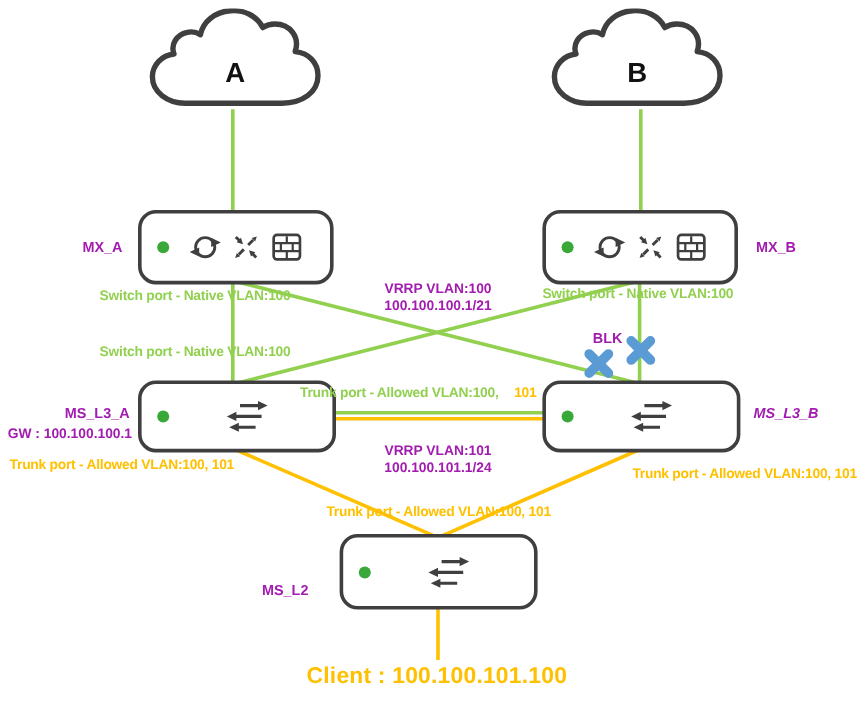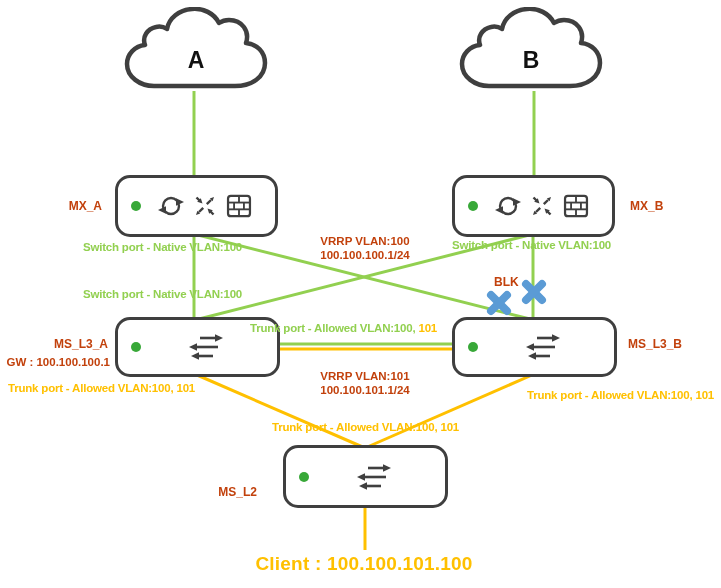--- a/index.html
+++ b/index.html
@@ -25,21 +25,21 @@
     display:flex; align-items:center; z-index:2;
   }
   .dot {
     position:absolute; left:13px; top:50%; transform:translateY(-50%);
     width:10px; height:10px; border-radius:50%; background:var(--dot,#38a838);
   }
   .icons { flex:1; display:flex; justify-content:center; align-items:center; gap:9px; padding-left:16px; }
   .icons svg .st { stroke:var(--dark,#3f3f3f); fill:none; }
   .icons svg .fl { fill:var(--dark,#3f3f3f); stroke:none; }
 
-  .lbl { position:absolute; z-index:3; font-size:12px; font-weight:bold; color:#c2410c; white-space:nowrap; }
+  .lbl { position:absolute; z-index:3; font-size:12px; font-weight:bold; color:#a21caf; white-space:nowrap; }
   .ann { position:absolute; z-index:3; font-size:11.5px; font-weight:bold; letter-spacing:-0.2px; white-space:nowrap; }
   .green-t { color:var(--green,#92d050); }
   .orange-t { color:var(--orange,#ffc000); }
   .center { text-align:center; }
   .right { text-align:right; }
   .vrrp { line-height:14px; font-size:11.5px; }
   .client-t { font-size:19px; font-weight:bold; letter-spacing:0.2px; }
 </style>
 </head>
 <body>
@@ -186,40 +186,40 @@
         <polygon class="fl" points="4,23 12,19.2 12,26.8"></polygon>
         <line class="st" x1="11" y1="23" x2="26" y2="23" stroke-width="2.6"></line>
       </svg>
     </div>
   </div>
 
   <div class="lbl right" style="left:30px; top:199px; width:72px;">MX_A</div>
   <div class="lbl" style="left:630px; top:199px;">MX_B</div>
   <div class="lbl right" style="left:30px; top:337px; width:78px;">MS_L3_A</div>
   <div class="lbl right" style="left:0px; top:356px; width:110px; font-size:11.5px;">GW : 100.100.100.1</div>
-  <div class="lbl" style="left:628px; top:337px;">MS_L3_B</div>
+  <div class="lbl" style="left:628px; top:337px;font-style:italic;">MS_L3_B</div>
   <div class="lbl right" style="left:195px; top:469px; width:62px;margin-top:16px;">MS_L2</div>
 
   <div class="ann green-t" style="left:83px; top:241px;">Switch port - Native VLAN:100</div>
   <div class="ann green-t" style="left:83px; top:288px;">Switch port - Native VLAN:100</div>
   <div class="ann green-t" style="left:452px; top:239px;">Switch port - Native VLAN:100</div>
 
   <div class="lbl center vrrp" style="left:300px; top:234px; width:130px;">
     <div>VRRP VLAN:100</div>
-    <div>100.100.100.1/24</div>
+    <div>100.100.100.1/21</div>
   </div>
   <div class="lbl center vrrp" style="left:300px; top:369px; width:130px;">
     <div>VRRP VLAN:101</div>
     <div>100.100.101.1/24</div>
   </div>
 
   <div class="lbl" style="left:494px; top:275px;">BLK</div>
 
   <div class="ann" style="left:250px; top:322px;">
     <span class="green-t">Trunk port - Allowed VLAN:100,</span>
-    <span class="orange-t" style="margin-left:0;">101</span>
+    <span class="orange-t" style="margin-left:10px;">101</span>
   </div>
   <div class="ann orange-t" style="left:8px; top:382px;">Trunk port - Allowed VLAN:100, 101</div>
   <div class="ann orange-t" style="left:527px; top:389px;">Trunk port - Allowed VLAN:100, 101</div>
   <div class="ann orange-t" style="left:272px; top:421px;">Trunk port - Allowed VLAN:100, 101</div>
 
   <div class="client-t orange-t center" style="position:absolute; left:204px; top:553px; width:320px; z-index:3; white-space:nowrap;">Client : 100.100.101.100</div>
 </div>
 
 </body></html>

